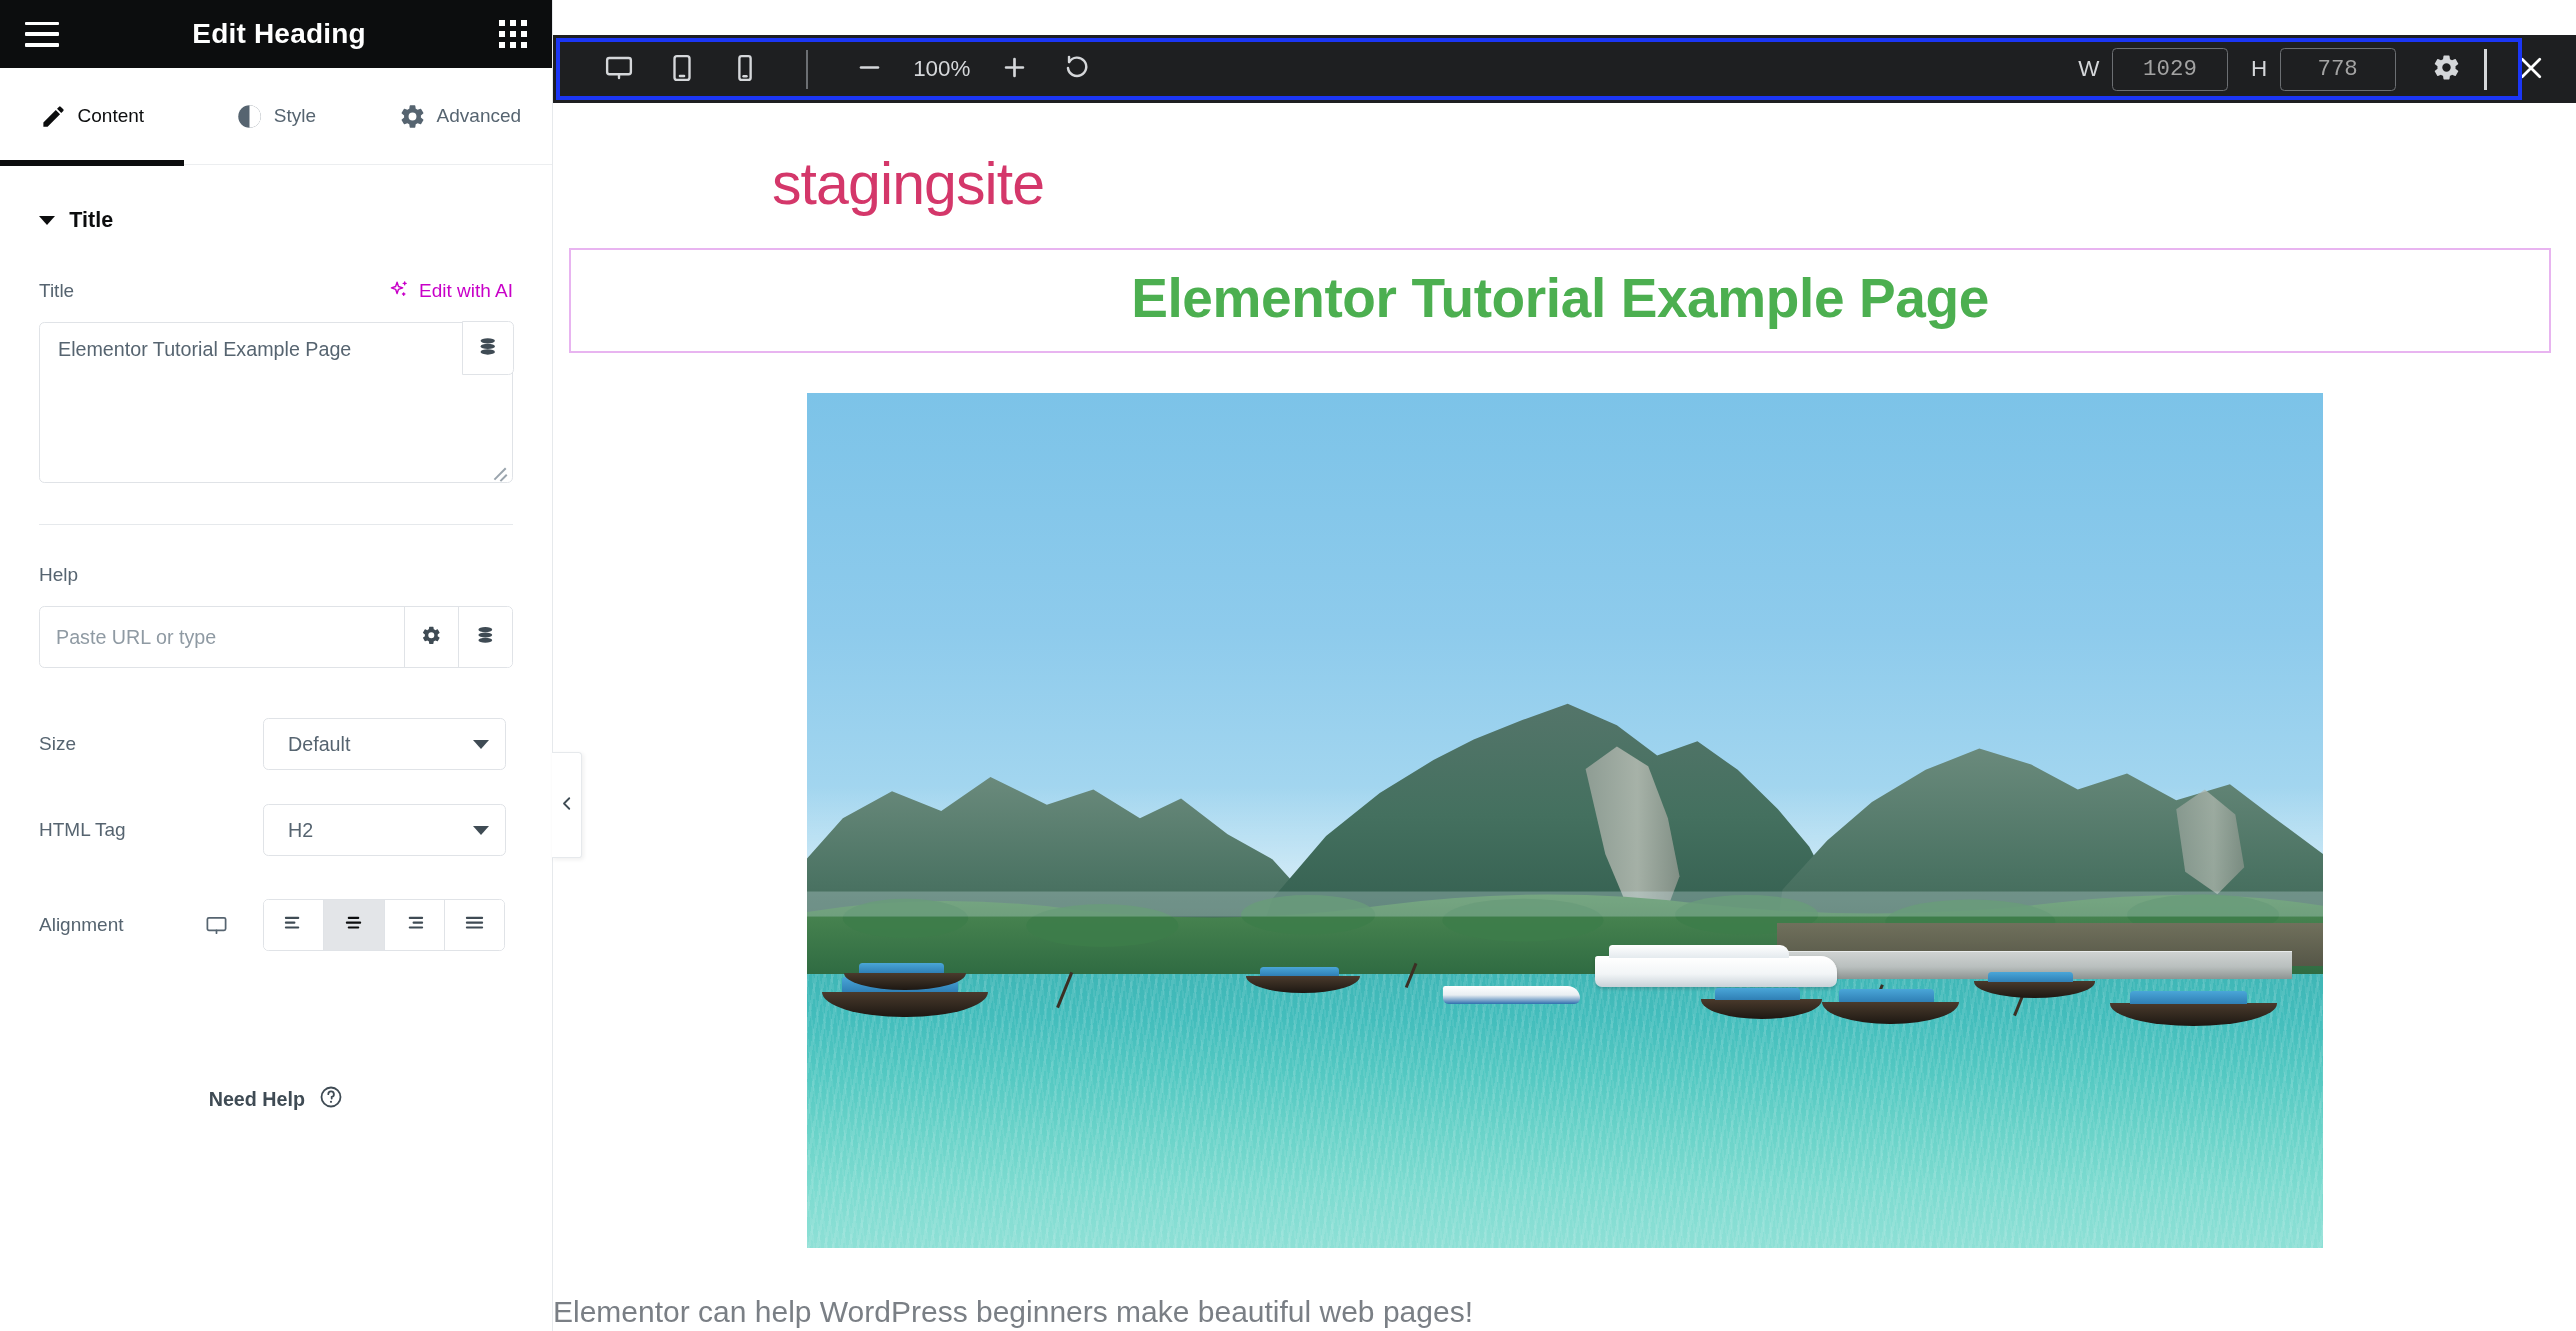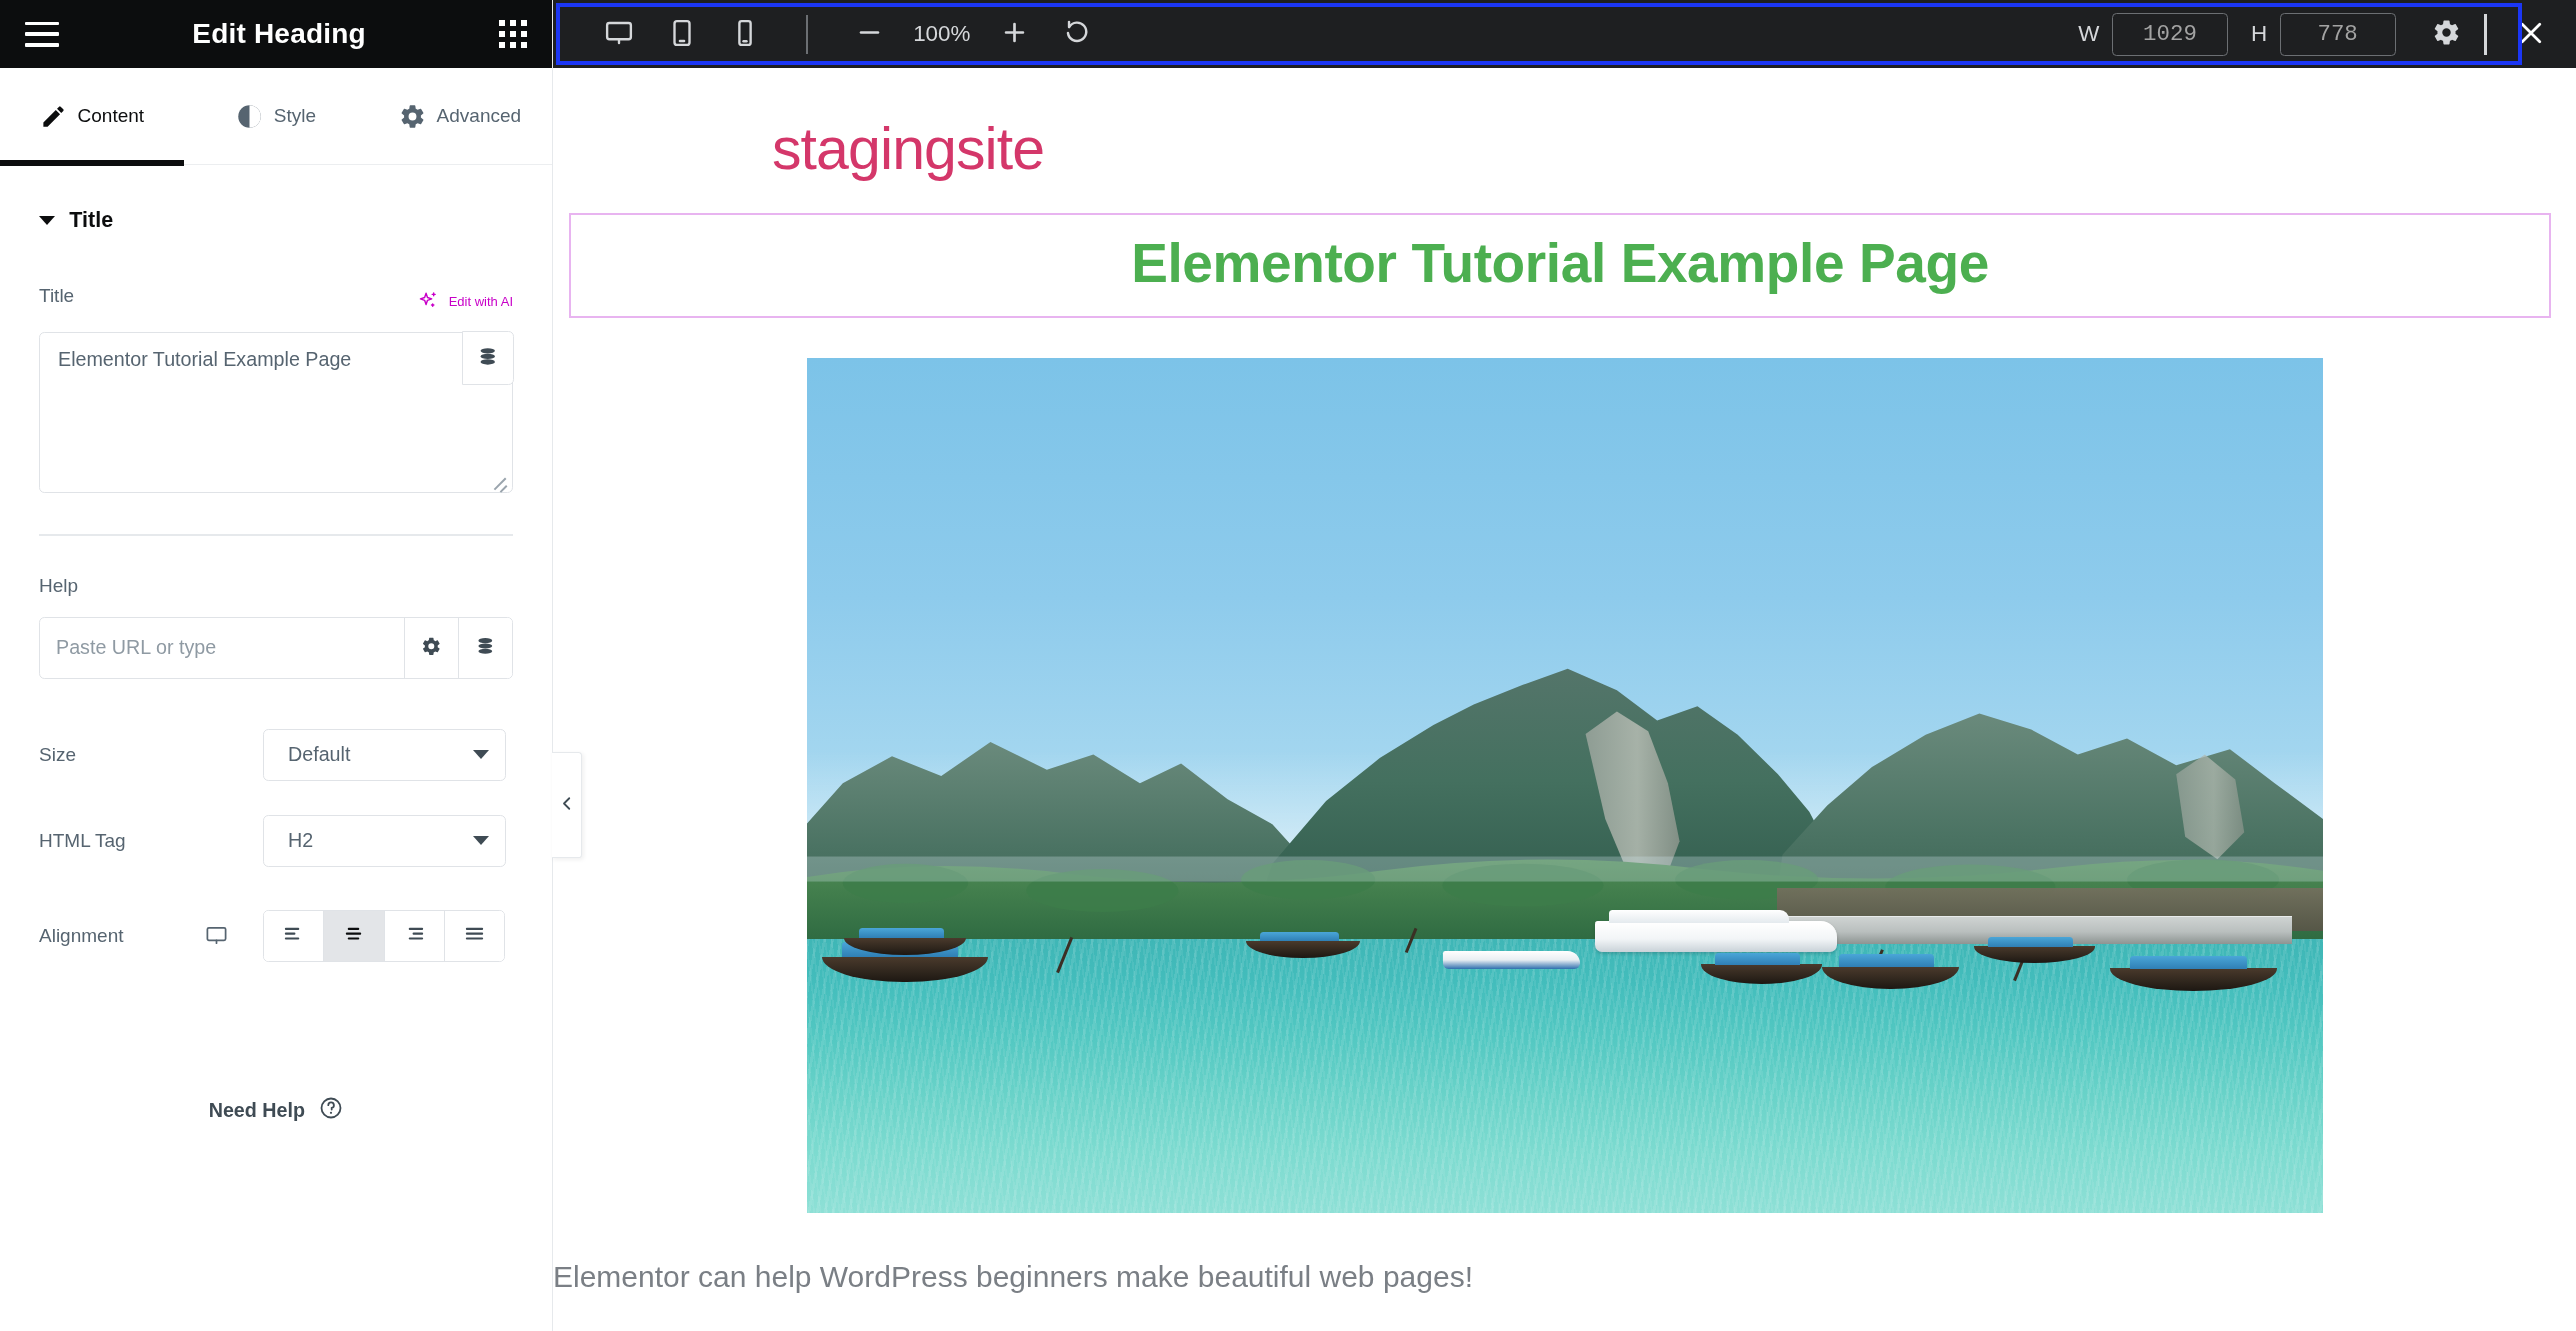--- a/index.html
+++ b/index.html
@@ -61,21 +61,21 @@
     width: 0; height: 0; border-left: 8px solid transparent; border-right: 8px solid transparent;
     border-top: 9.8px solid #0c0d0e;
   }
   .section-head .section-title { font-size: 21.5px; font-weight: bold; color: #0c0d0e; }
 
   .field-row-label {
     display: flex; align-items: center; justify-content: space-between;
     margin-bottom: 19.7px;
   }
   .field-label { font-size: 19px; color: #566470; }
-  .ai-link { display: flex; align-items: center; gap: 9px; color: #c800c8; font-size: 13px; cursor: pointer; margin-top: 11px; }
+  .ai-link { display: flex; align-items: center; gap: 9px; color: #c800c8; font-size: 19px; cursor: pointer; }
   .ai-link svg { display:block; }
 
   .textarea-wrap {
     position: relative; width: 100%; height: 161px;
     border: 1.8px solid #e0e3e7; border-radius: 5.4px; background: #fff;
     margin-bottom: 41px;
   }
   .textarea-wrap .ta-text {
     padding: 14.3px 18px; font-size: 19.7px; color: #566470; line-height: 1.3;
   }
@@ -149,21 +149,21 @@
     position: absolute; right: -30px; top: 752px;
     width: 30px; height: 106px; background: #ffffff;
     border: 0.9px solid #e6e9ec; border-left: none;
     border-radius: 0 3.6px 3.6px 0;
     display: flex; align-items: center; justify-content: center;
     cursor: pointer; z-index: 20;
     box-shadow: 1.8px 1.8px 4.5px rgba(0,0,0,.06);
   }
 
   
-  #right { flex: 1; display: flex; flex-direction: column; position: relative; background: #fff; }
+  #right { flex: 1; display: flex; flex-direction: column; position: relative; background: #fff; margin-top: 35px; }
 
   .toolbar-outer {
     height: 68px; background: #1e1f21; position: relative;
     display: flex; align-items: center; flex: 0 0 68px;
   }
   .toolbar-focus {
     position: absolute; left: 2.7px; top: 2.7px; right: 54px; bottom: 2.7px;
     border: 4.5px solid #1b36f5; pointer-events: none;
   }
   .tb-left { display: flex; align-items: center; gap: 0; padding-left: 34px; }

